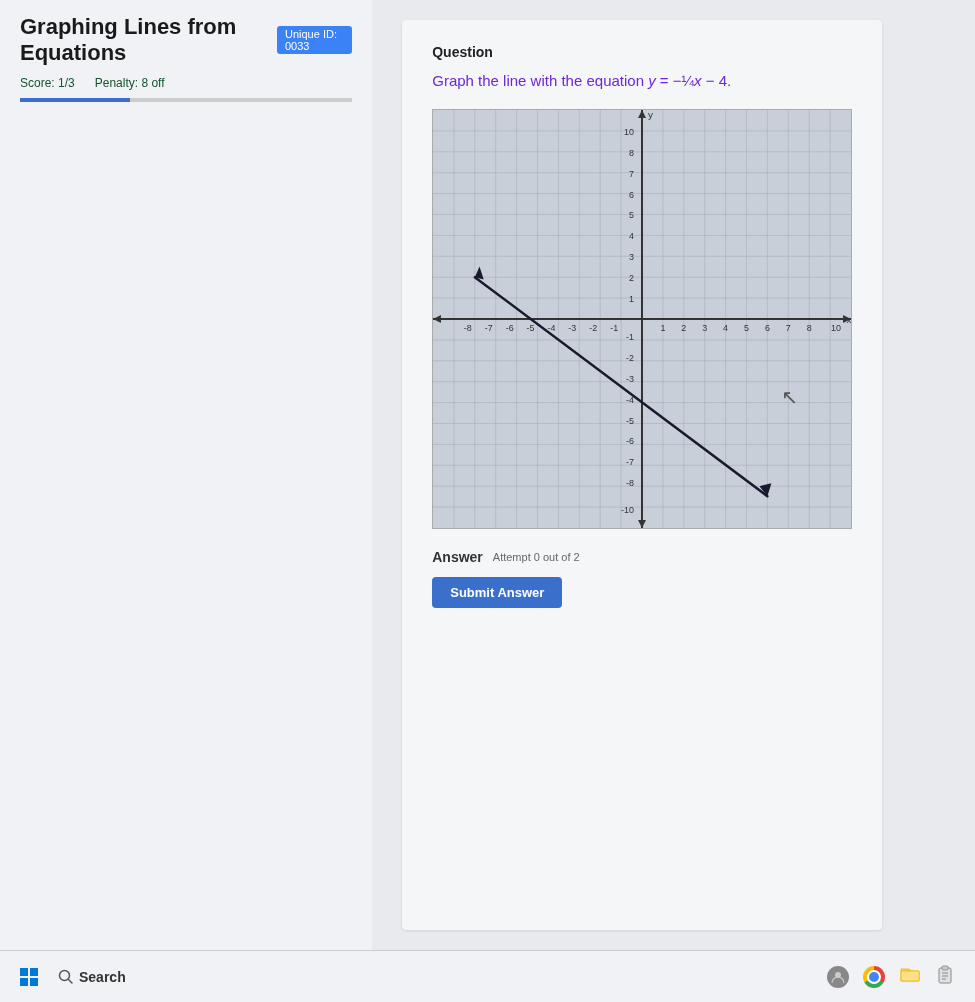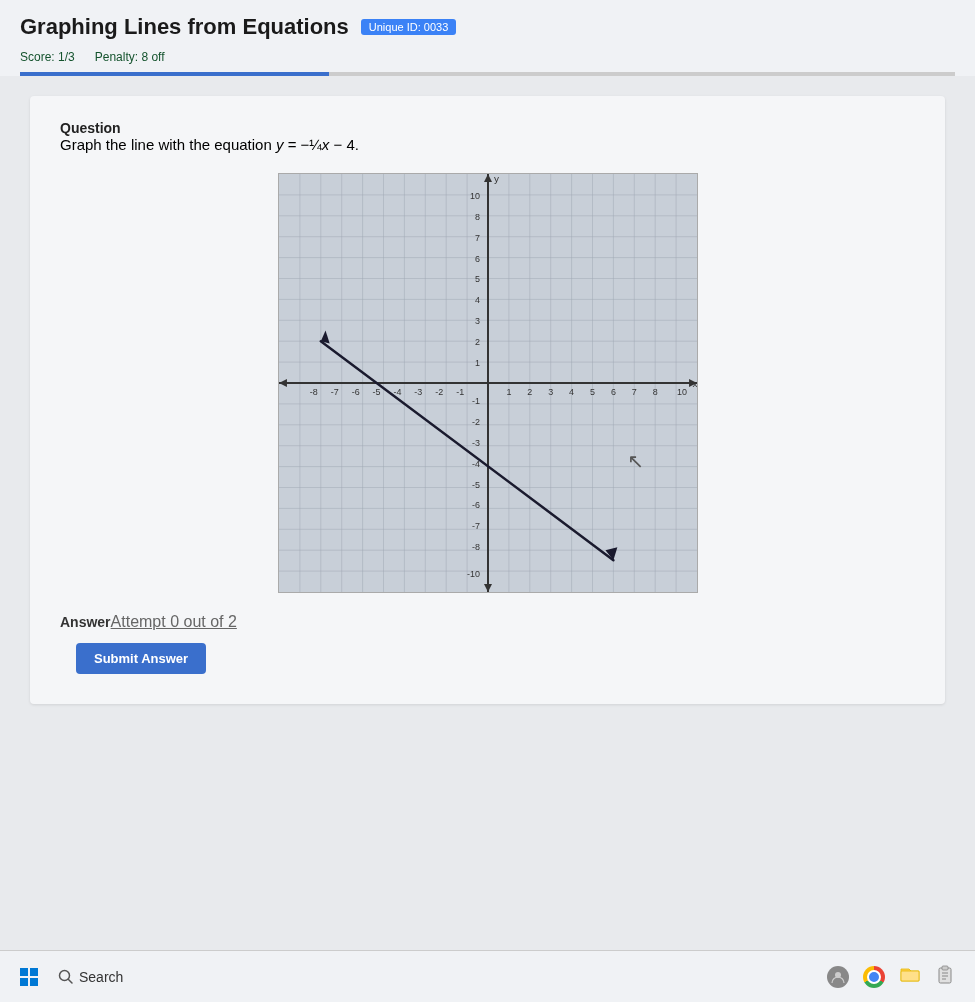--- a/index.html
+++ b/index.html
@@ -12,21 +12,20 @@
       overflow: hidden;
       display: flex;
       flex-direction: column;
     }
 
     
     .main-content {
       flex: 1;
       background: #e8eaed;
       display: flex;
-      flex-direction: column;
       padding: 0;
     }
 
     
     .header {
       background: #f0f2f5;
       padding: 14px 20px 0 20px;
       border-bottom: none;
     }
 
@@ -78,25 +77,26 @@
       margin: 20px 30px;
       padding: 24px 30px 30px 30px;
       border-radius: 4px;
       box-shadow: 0 1px 3px rgba(0,0,0,0.1);
     }
 
     .question-label {
       font-weight: bold;
       font-size: 14px;
       color: #222;
+      margin-bottom: 12px;
     }
 
     .question-text {
       font-size: 15px;
-      color: #000000;
+      color: #6d28d9;
       margin-bottom: 20px;
     }
 
     
     .graph-area {
       display: flex;
       justify-content: center;
       margin: 10px 0;
     }
 
@@ -117,58 +117,58 @@
     .answer-section {
       margin-top: 20px;
       display: flex;
       flex-direction: column;
       gap: 12px;
     }
 
     .answer-label-row {
       display: flex;
       align-items: center;
+      gap: 10px;
       font-size: 13px;
       color: #333;
     }
 
     .answer-label {
       font-weight: bold;
       font-size: 14px;
     }
 
     .attempt-text {
-      font-size: 16px;
+      font-size: 11px;
       color: #666;
-      text-decoration: underline;
     }
 
     .submit-btn {
       background: #3a6fcc;
       color: white;
       border: none;
       padding: 8px 18px;
       font-size: 13px;
       font-weight: bold;
       border-radius: 4px;
       cursor: pointer;
       width: fit-content;
-      margin-left: 16px;
     }
 
     
     .taskbar {
       height: 52px;
       background: #f0f2f5;
       border-top: 1px solid #ccc;
       display: flex;
       align-items: center;
       justify-content: center;
       gap: 20px;
       padding: 0 20px;
+      font-weight: bold;
     }
 
     .taskbar-icon {
       display: flex;
       align-items: center;
       gap: 6px;
       font-size: 13px;
       color: #333;
     }
 

